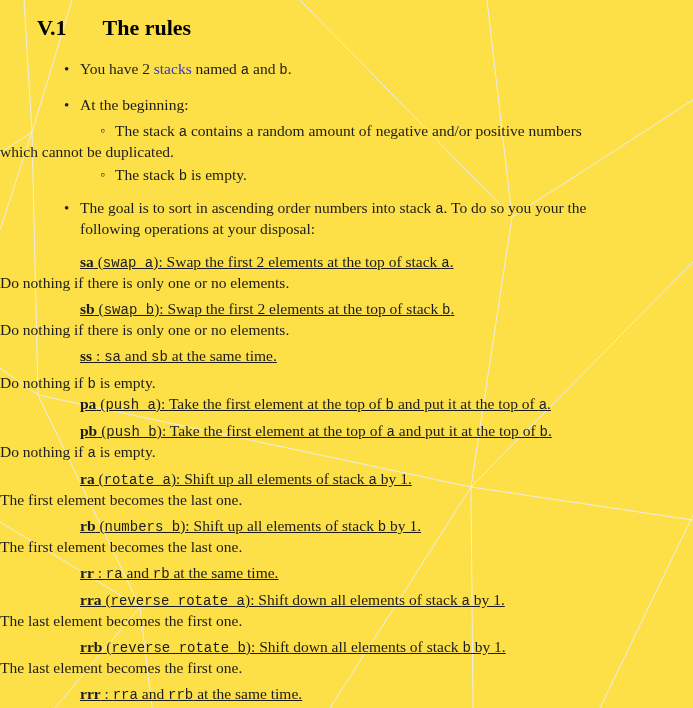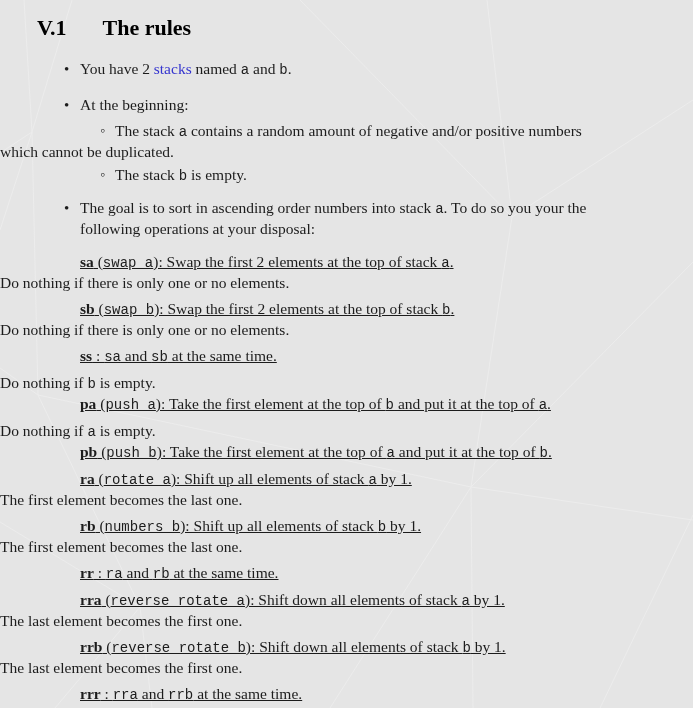--- a/index.html
+++ b/index.html
@@ -4,21 +4,21 @@
 <style>
   html, body {
     margin: 0;
     padding: 0;
     background: #ffffff;
   }
   #page {
     position: relative;
     width: 693px;
     height: 708px;
-    background: #e5e5e5;
+    background: #fde047;
     overflow: hidden;
     font-family: "Liberation Serif", serif;
     color: var(--text, #1c1c1c);
   }
   .mesh {
     position: absolute;
     left: 0; top: 0;
     z-index: 0;
   }
   .mesh line {
@@ -152,22 +152,22 @@
     <div class="op">
       <div class="line l-term"><span class="k-bf">ss</span><span class="k-rm"> : </span><span class="k-tt">sa</span><span class="k-rm"> and </span><span class="k-tt">sb</span><span class="k-rm"> at the same time.</span></div>
     </div>
 
     <div class="op">
       <div class="line l-cont"><span class="k-rm">Do nothing if </span><span class="k-tt">b</span><span class="k-rm"> is empty.</span></div>
       <div class="line l-term"><span class="k-bf">pa</span><span class="k-rm"> (</span><span class="k-tt">push a</span><span class="k-rm">): Take the first element at the top of </span><span class="k-tt">b</span><span class="k-rm"> and put it at the top of </span><span class="k-tt">a</span><span class="k-rm">.</span></div>
     </div>
 
     <div class="op">
+      <div class="line l-term"><span class="k-bf">pb</span><span class="k-rm"> (</span><span class="k-tt">push b</span><span class="k-rm">): Take the first element at the top of </span><span class="k-tt">a</span><span class="k-rm"> and put it at the top of </span><span class="k-tt">b</span><span class="k-rm">.</span></div>
       <div class="line l-cont"><span class="k-rm">Do nothing if </span><span class="k-tt">a</span><span class="k-rm"> is empty.</span></div>
-      <div class="line l-term"><span class="k-bf">pb</span><span class="k-rm"> (</span><span class="k-tt">push b</span><span class="k-rm">): Take the first element at the top of </span><span class="k-tt">a</span><span class="k-rm"> and put it at the top of </span><span class="k-tt">b</span><span class="k-rm">.</span></div>
     </div>
 
     <div class="op">
       <div class="line l-term"><span class="k-bf">ra</span><span class="k-rm"> (</span><span class="k-tt">rotate a</span><span class="k-rm">): Shift up all elements of stack </span><span class="k-tt">a</span><span class="k-rm"> by 1.</span></div>
       <div class="line l-cont"><span class="k-rm">The first element becomes the last one.</span></div>
     </div>
 
     <div class="op">
       <div class="line l-term"><span class="k-bf">rb</span><span class="k-rm"> (</span><span class="k-tt">numbers b</span><span class="k-rm">): Shift up all elements of stack </span><span class="k-tt">b</span><span class="k-rm"> by 1.</span></div>
       <div class="line l-cont"><span class="k-rm">The first element becomes the last one.</span></div>

